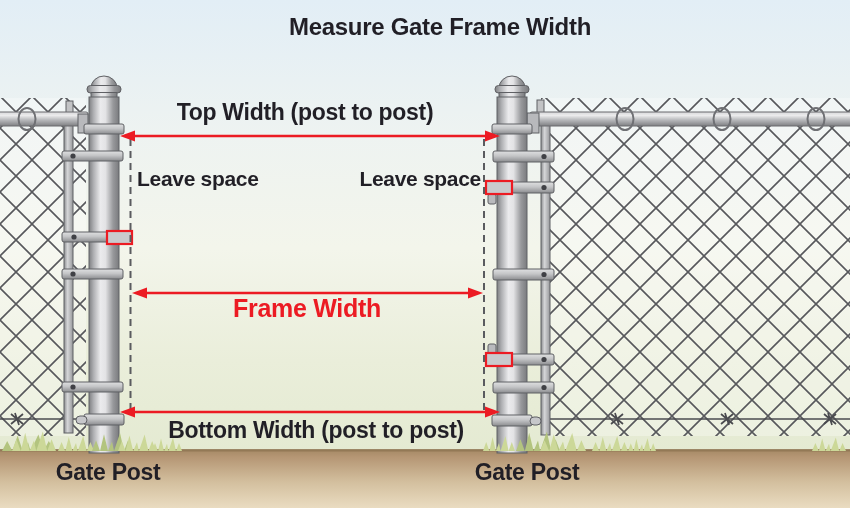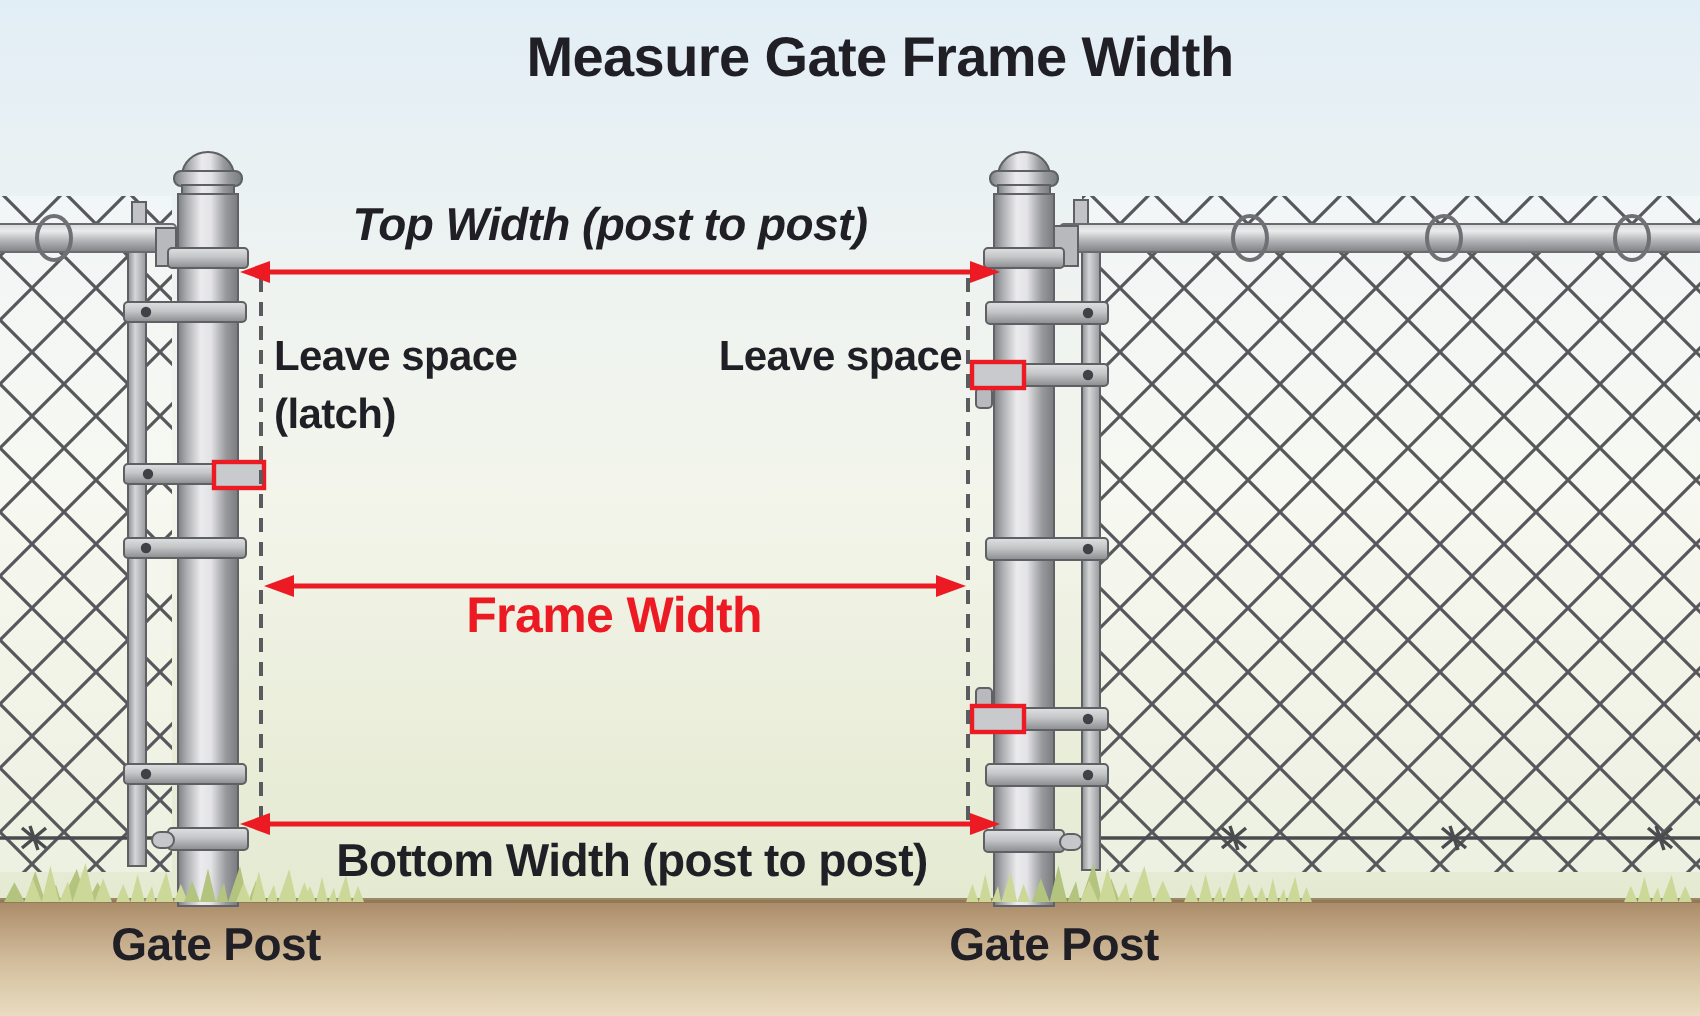--- a/index.html
+++ b/index.html
@@ -6,22 +6,22 @@
   .stage{
     position:relative;width:850px;height:508px;overflow:hidden;
     font-family:"Liberation Sans","DejaVu Sans",sans-serif;
     background:#e9efe3;
   }
   .stage svg{position:absolute;left:0;top:0;}
   .lbl{
     position:absolute;color:var(--text-dark,#211f26);font-weight:700;
     white-space:nowrap;letter-spacing:-0.3px;
   }
-  .title{left:440px;top:13px;transform:translateX(-50%);font-size:28px;}
-  .top-width{left:305px;top:99px;transform:translateX(-50%);font-size:23px;font-style:italic;}
+  .title{left:440px;top:13px;transform:translateX(-50%);font-size:24px;}
+  .top-width{left:305px;top:99px;transform:translateX(-50%);font-size:23px;}
   .frame-width{left:307px;top:294px;transform:translateX(-50%);font-size:25px;color:var(--accent-red,#ec1b23);}
   .bottom-width{left:316px;top:417px;transform:translateX(-50%);font-size:23px;}
   .latch-label{left:137px;top:164px;font-size:21px;line-height:29px;text-align:left;}
   .hinges-label{right:369px;top:164px;font-size:21px;line-height:29px;text-align:right;}
   .gate-post-left{left:108px;top:459px;transform:translateX(-50%);font-size:23px;}
   .gate-post-right{left:527px;top:459px;transform:translateX(-50%);font-size:23px;}
 
   .mesh-line{stroke:var(--mesh-gray,#57585c);stroke-width:1.6;fill:none;}
   .dash-line{stroke:var(--dash-gray,#5a5b5f);stroke-width:2;stroke-dasharray:7 5;fill:none;}
   .arrow-shaft{stroke:var(--accent-red,#ec1b23);stroke-width:2.4;fill:none;}
@@ -198,20 +198,19 @@
     <polygon class="arrow-head" points="500,412 485,406.5 485,417.5"></polygon>
   </g>
 </svg>
 
   <div class="lbl title">Measure Gate Frame Width</div>
   <div class="lbl top-width">Top Width (post to post)</div>
   <div class="lbl bottom-width">Bottom Width (post to post)</div>
   <div class="lbl frame-width">Frame Width</div>
   <div class="lbl latch-label">
     <div>Leave space</div>
-    <div>(latch)</div>
   </div>
   <div class="lbl hinges-label">
     <div>Leave space</div>
   </div>
   <div class="lbl gate-post-left">Gate Post</div>
   <div class="lbl gate-post-right">Gate Post</div>
 </div>
 
 </body></html>

